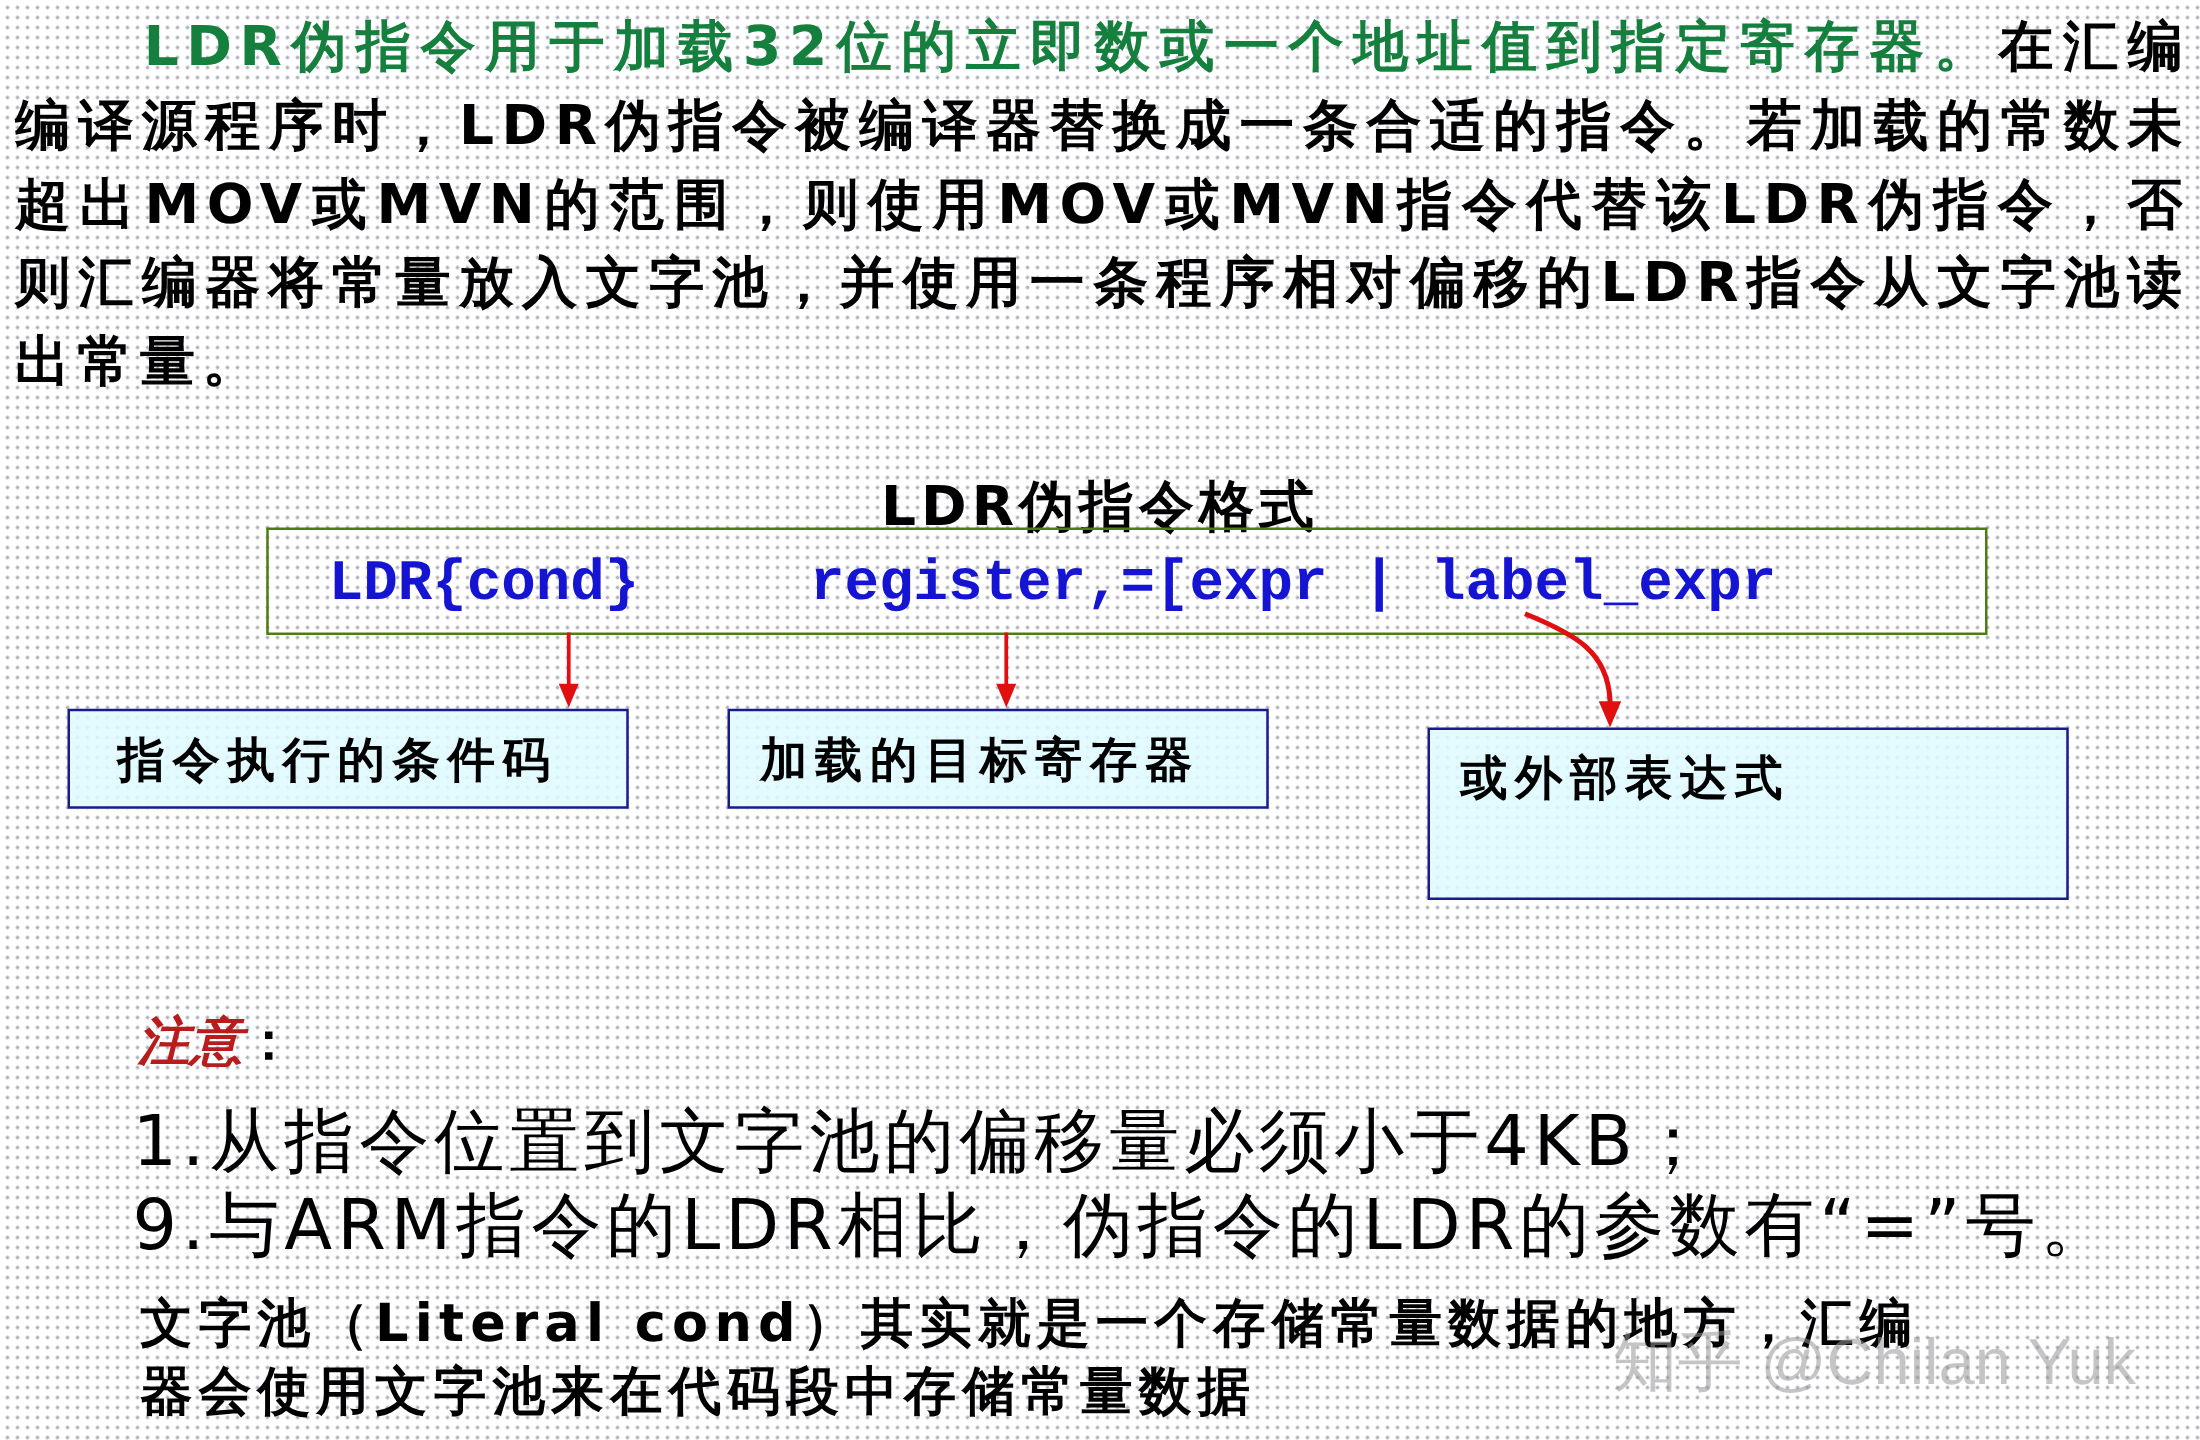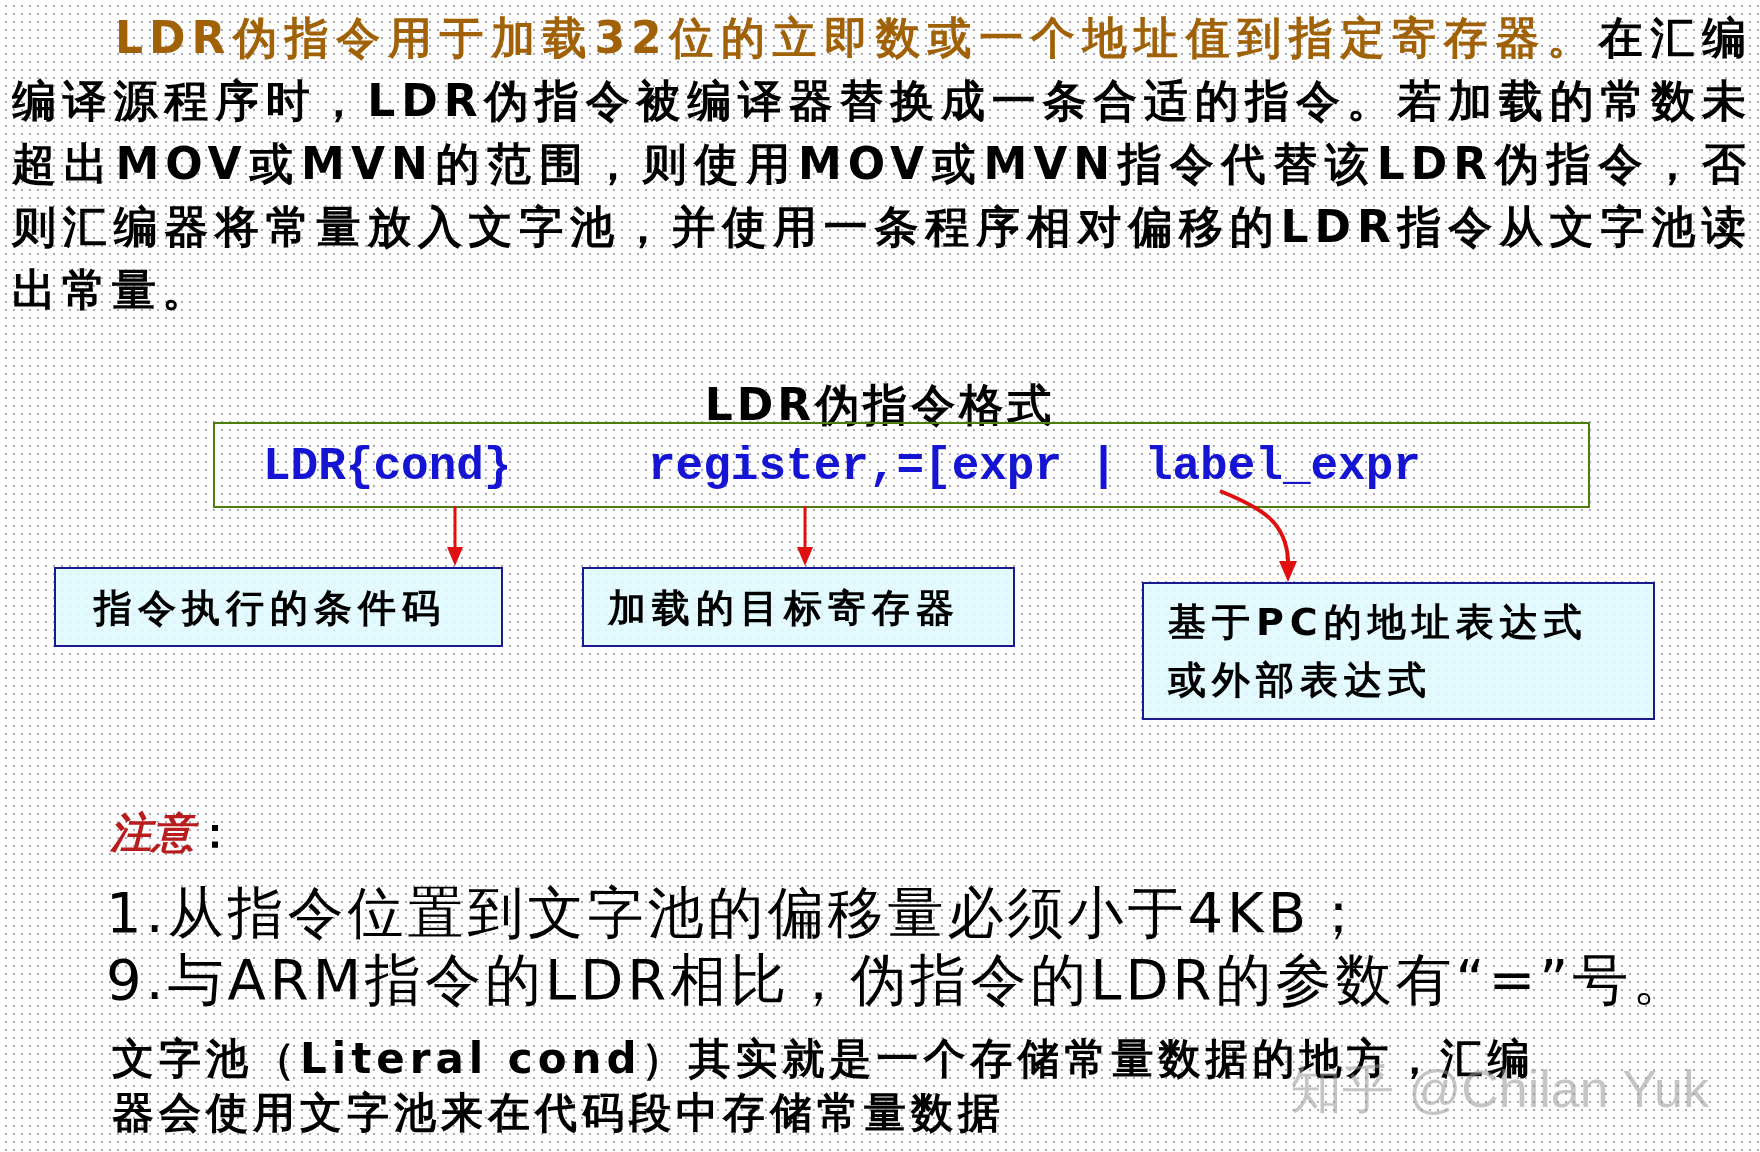--- a/index.html
+++ b/index.html
@@ -11,21 +11,21 @@
     background-position: 2px 2px;
     font-family: "DejaVu Sans", sans-serif;
     color: #000;
   }
   .para {
     position: absolute; left: 12px; top: 6px; width: 1740px;
     font-size: 44px; line-height: 63px; font-weight: bold;
     letter-spacing: 6px; text-align: justify;
     text-indent: 103px;
   }
-  .para .red { color: #a16207; }
+  .para .red { color: #15803d; }
   .fmt-title {
     position: absolute; left: 0; width: 1760px; top: 376px; text-align: center;
     font-size: 44px; font-weight: bold; letter-spacing: 4px;
   }
   .fmt-box {
     position: absolute; left: 213px; top: 422px; width: 1373px; height: 82px;
     border: 2px solid #4d7c0f; box-sizing: content-box;
   }
   .code {
     position: absolute; top: 18px; font-family: "Liberation Mono", "DejaVu Sans Mono", monospace;
@@ -81,21 +81,20 @@
 
 <div class="desc-box" style="left:54px; top:567px; width:449px; height:80px; padding:10px 0 0 38px;">
   <span>指令执行的条件码</span>
 </div>
 
 <div class="desc-box" style="left:582px; top:567px; width:433px; height:80px; padding:10px 0 0 24px;">
   <span>加载的目标寄存器</span>
 </div>
 
 <div class="desc-box" style="left:1142px; top:582px; width:513px; height:138px; padding:9px 0 0 24px;">
-  <span>基于PC的地址表达式</span>
   <span>或外部表达式</span>
 </div>
 
 <div class="note-title"><span class="red">注意</span><span>：</span></div>
 
 <div class="note-line" style="top:876px;">1.从指令位置到文字池的偏移量必须小于4KB；</div>
 <div class="note-line" style="top:943px;">9.与ARM指令的LDR相比，伪指令的LDR的参数有“=”号。</div>
 
 <div class="lit">
   <div>文字池（Literal cond）其实就是一个存储常量数据的地方，汇编</div>

